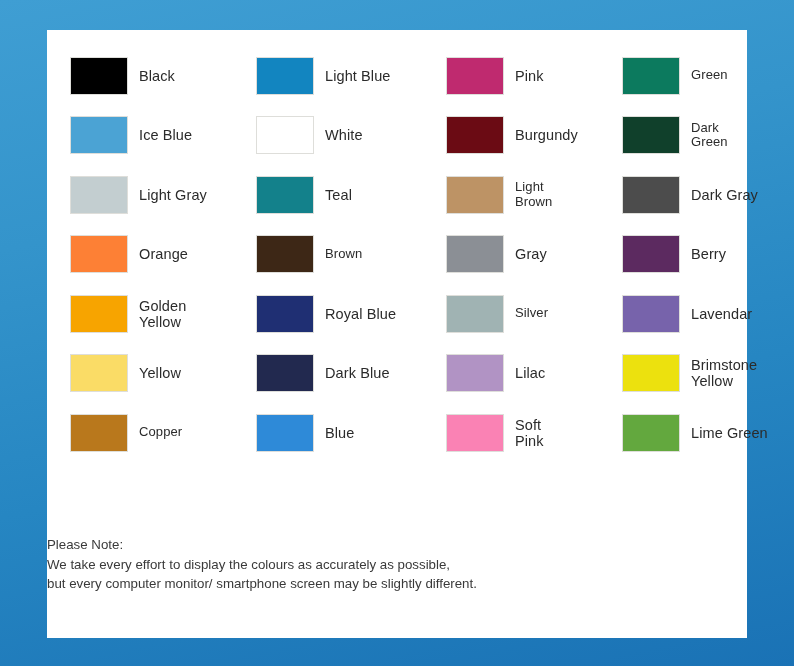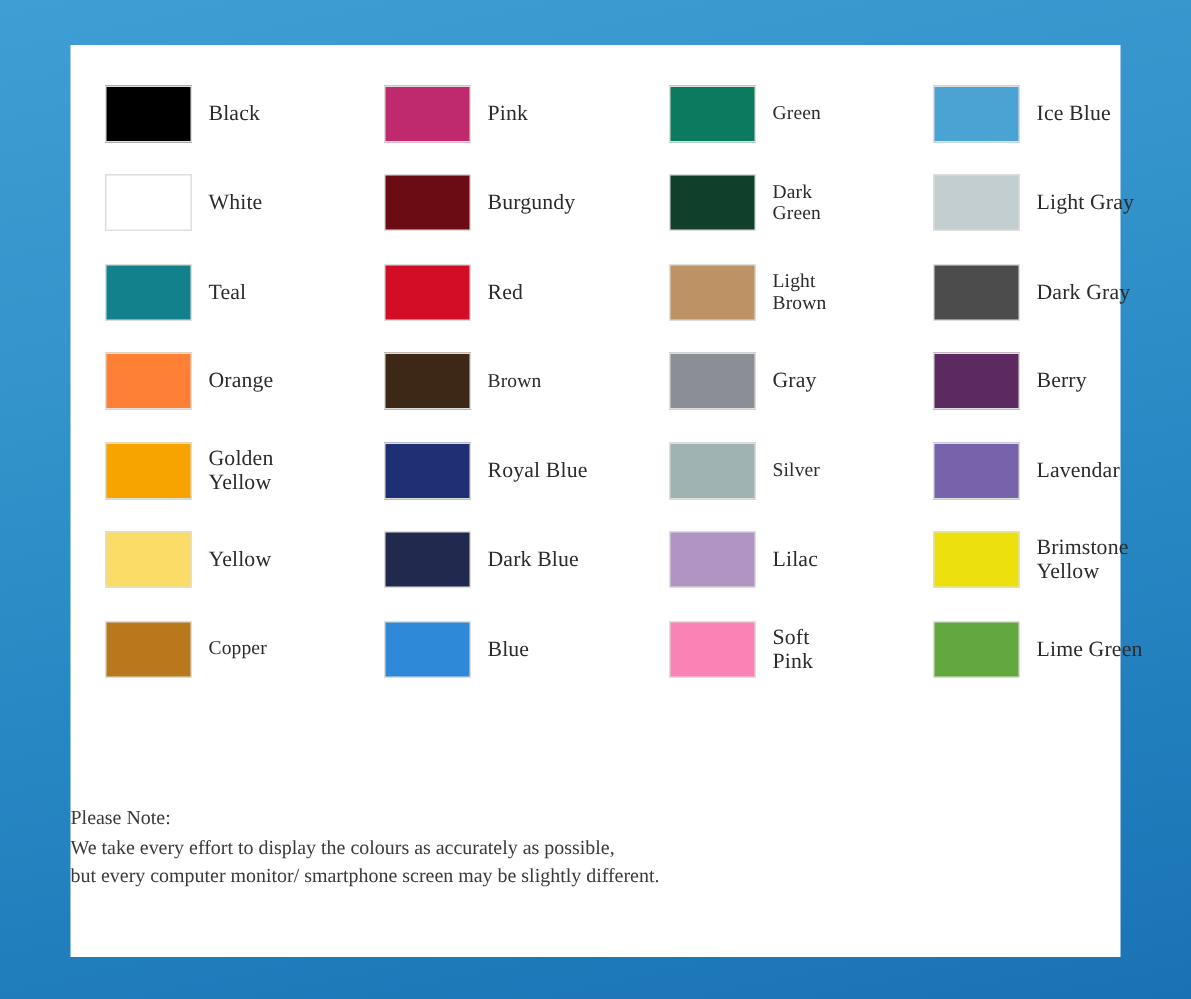--- a/index.html
+++ b/index.html
@@ -21,21 +21,20 @@
     background: linear-gradient(168deg, #3f9ed3 0%, #3494cb 30%, #2686c2 62%, #1a72b5 100%);
   }
 
   #card {
     position: absolute;
     left: 47px;
     top: 30px;
     width: 700px;
     height: 608px;
     background: #ffffff;
-    font-family: Liberation Serif, serif;
   }
 
   #grid {
     position: absolute;
     left: 0;
     top: 0;
     width: 700px;
     height: 500px;
     display: grid;
     grid-template-columns: 186px 190px 176px 148px;
@@ -84,20 +83,24 @@
 
 <div id="backdrop"></div>
 
 <div id="card">
 
   <div id="grid">
       <div class="cell c1">
         <div class="sw" style="background: rgb(0, 0, 0);"></div>
         <div class="lbl">Black</div>
       </div>
+      <div class="cell c2">
+        <div class="sw" style="background: rgb(18, 133, 192);"></div>
+        <div class="lbl">Light Blue</div>
+      </div>
       <div class="cell c3">
         <div class="sw" style="background: rgb(191, 42, 111);"></div>
         <div class="lbl">Pink</div>
       </div>
       <div class="cell c4">
         <div class="sw" style="background: rgb(12, 122, 94);"></div>
         <div class="lbl">Green</div>
       </div>
       <div class="cell c2">
         <div class="sw" style="background: rgb(75, 163, 212);"></div>
@@ -116,24 +119,20 @@
         <div class="lbl">Dark
 Green</div>
       </div>
       <div class="cell c1">
         <div class="sw" style="background: rgb(195, 206, 208);"></div>
         <div class="lbl">Light Gray</div>
       </div>
       <div class="cell c2">
         <div class="sw" style="background: rgb(19, 129, 139);"></div>
         <div class="lbl">Teal</div>
-      </div>
-      <div class="cell c3">
-        <div class="sw" style="background: rgb(211, 13, 38);"></div>
-        <div class="lbl">Red</div>
       </div>
       <div class="cell c4">
         <div class="sw" style="background: rgb(189, 147, 101);"></div>
         <div class="lbl">Light
 Brown</div>
       </div>
       <div class="cell c1">
         <div class="sw" style="background: rgb(76, 76, 76);"></div>
         <div class="lbl">Dark Gray</div>
       </div>

